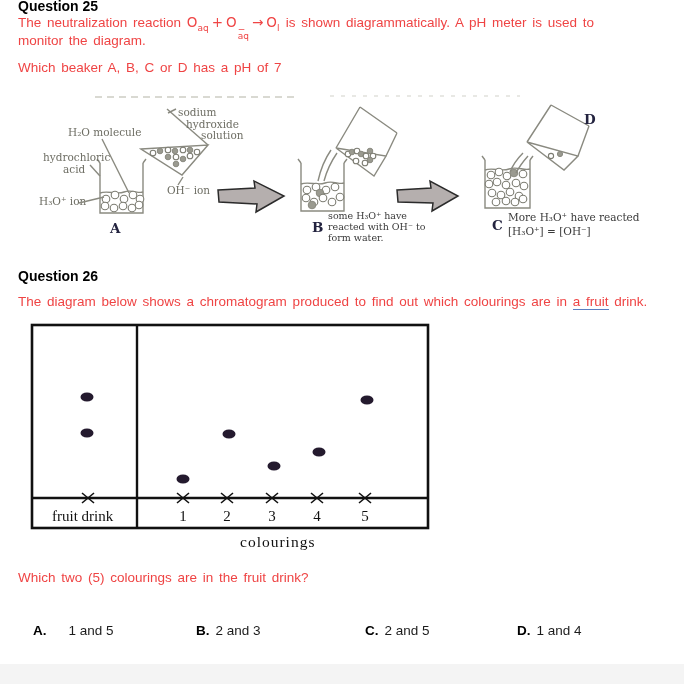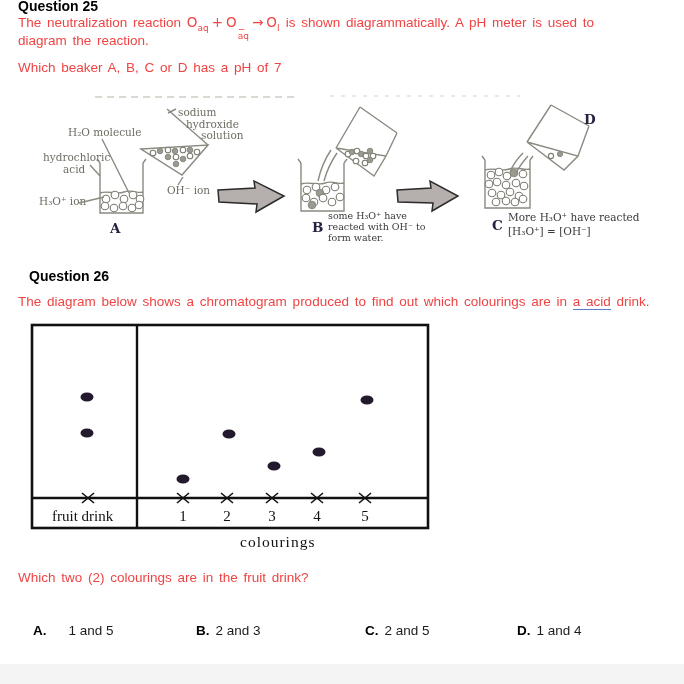--- a/index.html
+++ b/index.html
@@ -52,21 +52,21 @@
 <div class="abs body-text" style="left:18px;top:14px;width:650px;">
   <span>The neutralization reaction</span>
   <span class="chem">
     <span>O</span><sub>aq</sub><span class="op">+</span><span>O</span><span class="stack">
         <span>−</span>
         <span>aq</span>
       </span><span class="op">→</span><span>O</span><sub>l</sub>
   </span>
   <span>is shown diagrammatically. A pH meter is used to</span>
 </div>
-<div class="abs body-text" style="left:18px;top:33px;">diagram the reaction.</div>
+<div class="abs body-text" style="left:18px;top:33px;">monitor the diagram.</div>
 <div class="abs body-text" style="left:18px;top:60px;text-align:center;">Which beaker A, B, C or D has a pH of 7</div>
 
 <svg class="abs" style="left:0;top:93px;" width="684" height="165" viewBox="0 0 684 165">
 
   <path class="artifact" d="M95,4 L298,4" stroke-dasharray="7 5"></path>
   <path class="artifact" d="M330,3 L520,3" stroke-dasharray="4 7" opacity="0.6"></path>
 
   <g>
     <path class="stroke-g" d="M100,70 L100,120 L143,120 L143,70"></path>
     <path class="stroke-g" d="M97,66 L100,70 M146,66 L143,70"></path>
@@ -188,24 +188,24 @@
 
   <g>
     <path class="stroke-g" d="M527,49 L551,12 M551,12 L589,33 M589,33 L578,63"></path>
     <path class="stroke-g" d="M527,49 L578,63 L564,77 Z"></path>
     <circle class="circ" cx="551" cy="63" r="2.6"></circle>
       <circle class="circ-f" cx="560" cy="61" r="2.6"></circle>
     <text class="dletter" x="584" y="31">D</text>
   </g>
 </svg>
 
-<div class="abs qheader" style="left:29px;top:268px;">Question 26</div>
+<div class="abs qheader" style="left:18px;top:268px;">Question 26</div>
 <div class="abs body-text" style="left:18px;top:294px;width:660px;">
   <span>The diagram below shows a chromatogram produced to find out which colourings are in</span>
-  <span class="underline-blue">a acid</span>
+  <span class="underline-blue">a fruit</span>
   <span>drink.</span>
 </div>
 
 <svg class="abs" style="left:0;top:320px;" width="684" height="235" viewBox="0 0 684 235">
   <rect class="cbox" x="32" y="5" width="396" height="203"></rect>
   <line class="cline" x1="137" y1="5" x2="137" y2="208"></line>
   <line class="cline" x1="32" y1="178" x2="428" y2="178"></line>
   <text class="serif-label" x="52" y="201">fruit drink</text>
   <text class="serif-label" x="240" y="227" style="font-size:15.5px;letter-spacing:1px;">colourings</text>
   <g id="chrom-dynamic">
@@ -229,21 +229,21 @@
       <ellipse cx="87" cy="77" rx="6.5" ry="4.5" class="spot"></ellipse>
       <ellipse cx="87" cy="113" rx="6.5" ry="4.5" class="spot"></ellipse>
       <ellipse cx="183" cy="159" rx="6.5" ry="4.5" class="spot"></ellipse>
       <ellipse cx="229" cy="114" rx="6.5" ry="4.5" class="spot"></ellipse>
       <ellipse cx="274" cy="146" rx="6.5" ry="4.5" class="spot"></ellipse>
       <ellipse cx="319" cy="132" rx="6.5" ry="4.5" class="spot"></ellipse>
       <ellipse cx="367" cy="80" rx="6.5" ry="4.5" class="spot"></ellipse>
     </g>
 </svg>
 
-<div class="abs body-text" style="left:18px;top:570px;">Which two (2) colourings are in the fruit drink?</div>
+<div class="abs body-text" style="left:18px;top:570px;">Which two (5) colourings are in the fruit drink?</div>
 
 <div class="abs options-row" style="left:11px;top:623px;width:684px;height:20px;">
   <span class="option">
     <span class="opt-letter">A.</span><span class="opt-text">1 and 5</span>
   </span>
   <span class="option">
     <span class="opt-letter">B.</span><span class="opt-text">2 and 3</span>
   </span>
   <span class="option">
     <span class="opt-letter">C.</span><span class="opt-text">2 and 5</span>

